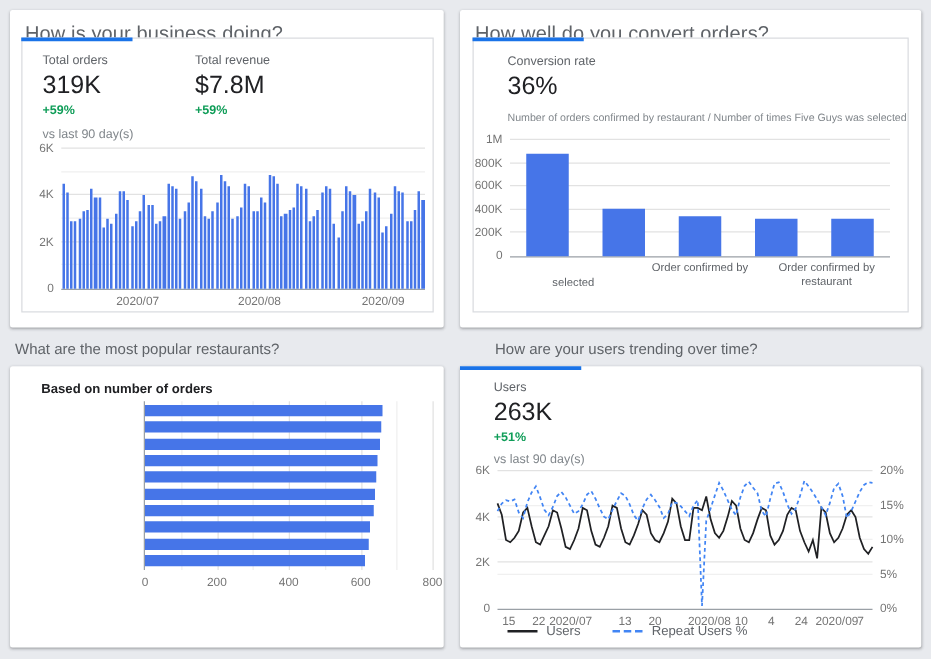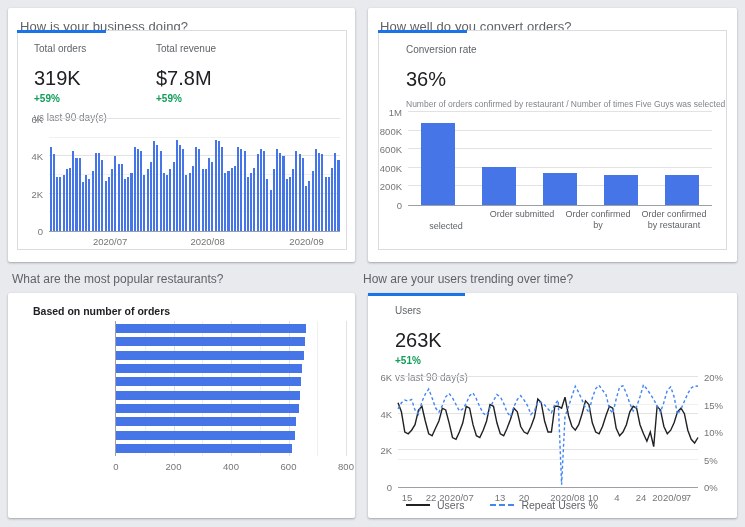--- a/index.html
+++ b/index.html
@@ -6,29 +6,29 @@
   body{
     width:745px;height:527px;position:relative;overflow:hidden;
     background:#e8eaee;
     font-family:"Liberation Sans",sans-serif;
     -webkit-font-smoothing:antialiased;
   }
   .card{
     position:absolute;background:#fff;border-radius:2px;
     box-shadow:0 1px 2px rgba(60,64,67,.3),0 1px 3px rgba(60,64,67,.12);
   }
-  .panel-title{font-size:13px;color:#5f6368;letter-spacing:.1px;}
+  .panel-title{font-size:16px;color:#5f6368;letter-spacing:.1px;}
   .outer-title{padding:11px 0 0 12px;}
   .float-title{position:absolute;font-size:12px;color:#5f6368;}
   .inner-card{position:absolute;background:#fff;border:1px solid #dadce0;}
   .accent{position:absolute;top:-1px;left:-1px;height:3px;background:#1a73e8;z-index:3;}
   .kpi-row{display:flex;padding:12px 0 0 16px;}
   .kpi{display:flex;flex-direction:column;}
   .kpi-label,.metric-label{font-size:10px;color:#5f6368;}
-  .kpi-value,.metric-value{font-size:20px;color:#202124;margin-top:13px;}
+  .kpi-value,.metric-value{font-size:20px;color:#202124;margin-top:3px;}
   .delta{font-size:10px;font-weight:bold;margin-top:3px;}
   .up{color:#0f9d58}.down{color:#d93025}
   .note{font-size:10px;color:#80868b;padding-left:16px;margin-top:8px;}
   .plot{position:absolute;border-bottom:1px solid #9aa0a6;}
   .gl{position:absolute;left:0;right:0;height:1px;background:#f0f0f0;}
   .gl.major{background:#e2e2e2;}
   .gv{position:absolute;top:0;bottom:0;width:1px;background:#f0f0f0;}
   .gv.major{background:#e2e2e2;}
   .bars-v{position:absolute;left:0;right:0;top:0;bottom:0;display:flex;align-items:flex-end;z-index:2;}
   .vbar{flex:1;margin:0 .6px;background:#4675e8;}
@@ -222,21 +222,20 @@
           </div>
           <div class="slot">
             <div class="cbar" style="height: 32%;"></div>
           </div>
           <div class="slot">
             <div class="cbar" style="height: 32%;"></div>
           </div>
         </div>
         <div class="cat-row">
           <div class="cat drop">selected</div>
-          <div class="cat">Order submitted</div>
           <div class="cat">Order confirmed by</div>
           <div class="cat">Order confirmed by restaurant</div>
         </div>
       </div>
   </div>
 </div>
 
 <div class="float-title" style="left:12px;top:272px;">What are the most popular restaurants?</div>
 <div class="card" style="left:8px;top:293px;width:347px;height:225px;">
   <div class="subtitle" style="padding:12px 0 0 25px;">Based on number of orders</div>
@@ -262,21 +261,21 @@
         <div class="hbar" style="width: 76.5%;"></div>
       </div>
       <div class="xlab-b" style="left: 0%;">0</div>
       <div class="xlab-b" style="left: 25%;">200</div>
       <div class="xlab-b" style="left: 50%;">400</div>
       <div class="xlab-b" style="left: 75%;">600</div>
       <div class="xlab-b" style="left: 100%;">800</div>
     </div>
 </div>
 
-<div class="float-title" style="left:363px;top:272px;">How are your users trending over time?</div>
+<div class="float-title" style="left:396px;top:272px;">How are your users trending over time?</div>
 <div class="card" style="left:368px;top:293px;width:369px;height:225px;">
   <div class="accent" style="top:0;left:0;width:97px;"></div>
   <div style="padding:12px 0 0 27px;">
     <div class="metric-label">Users</div>
     <div class="metric-value">263K</div>
     <div class="delta up">+51%</div>
   </div>
   <div class="note" style="padding-left:27px;margin-top:6px;">vs last 90 day(s)</div>
   <div class="plot" id="br-plot" style="left:30px;top:84px;width:300px;height:110px;">
       <div class="gl" style="bottom: 25%;"></div>

